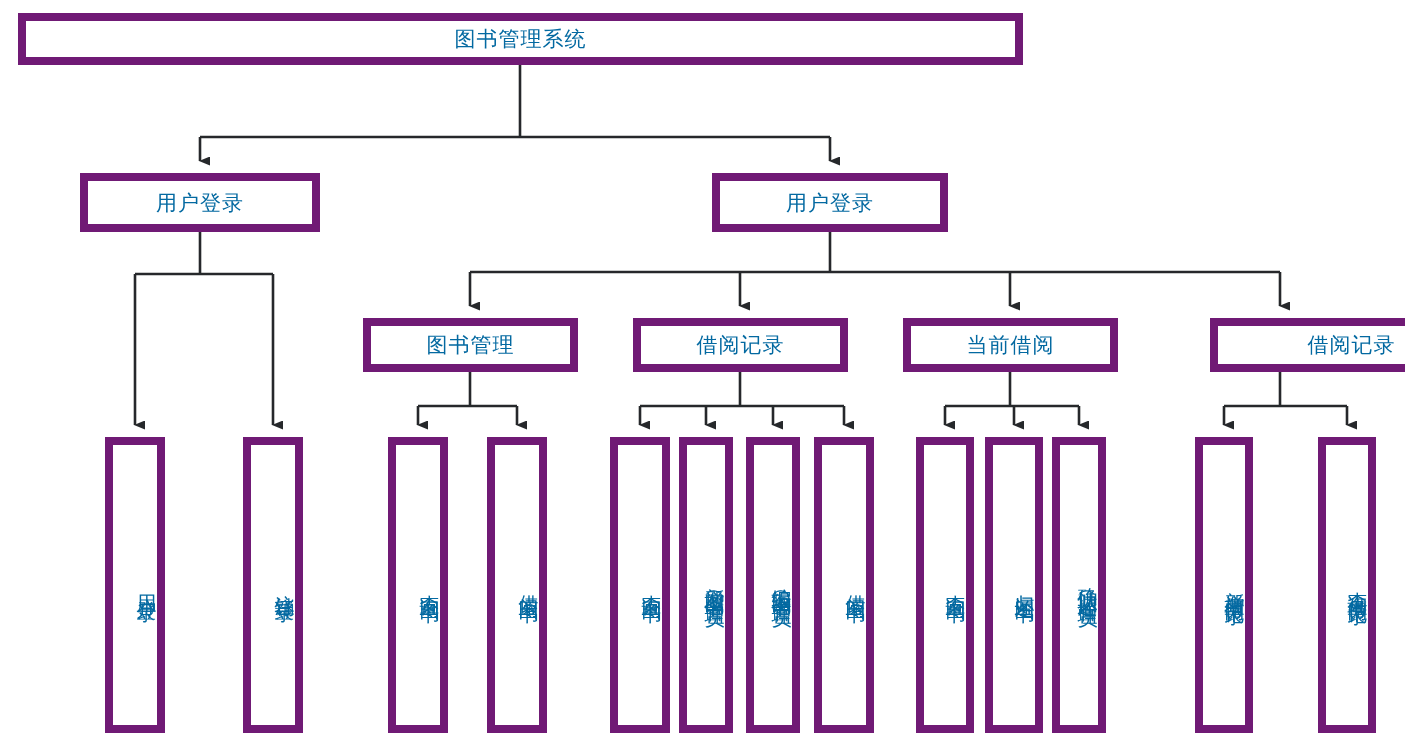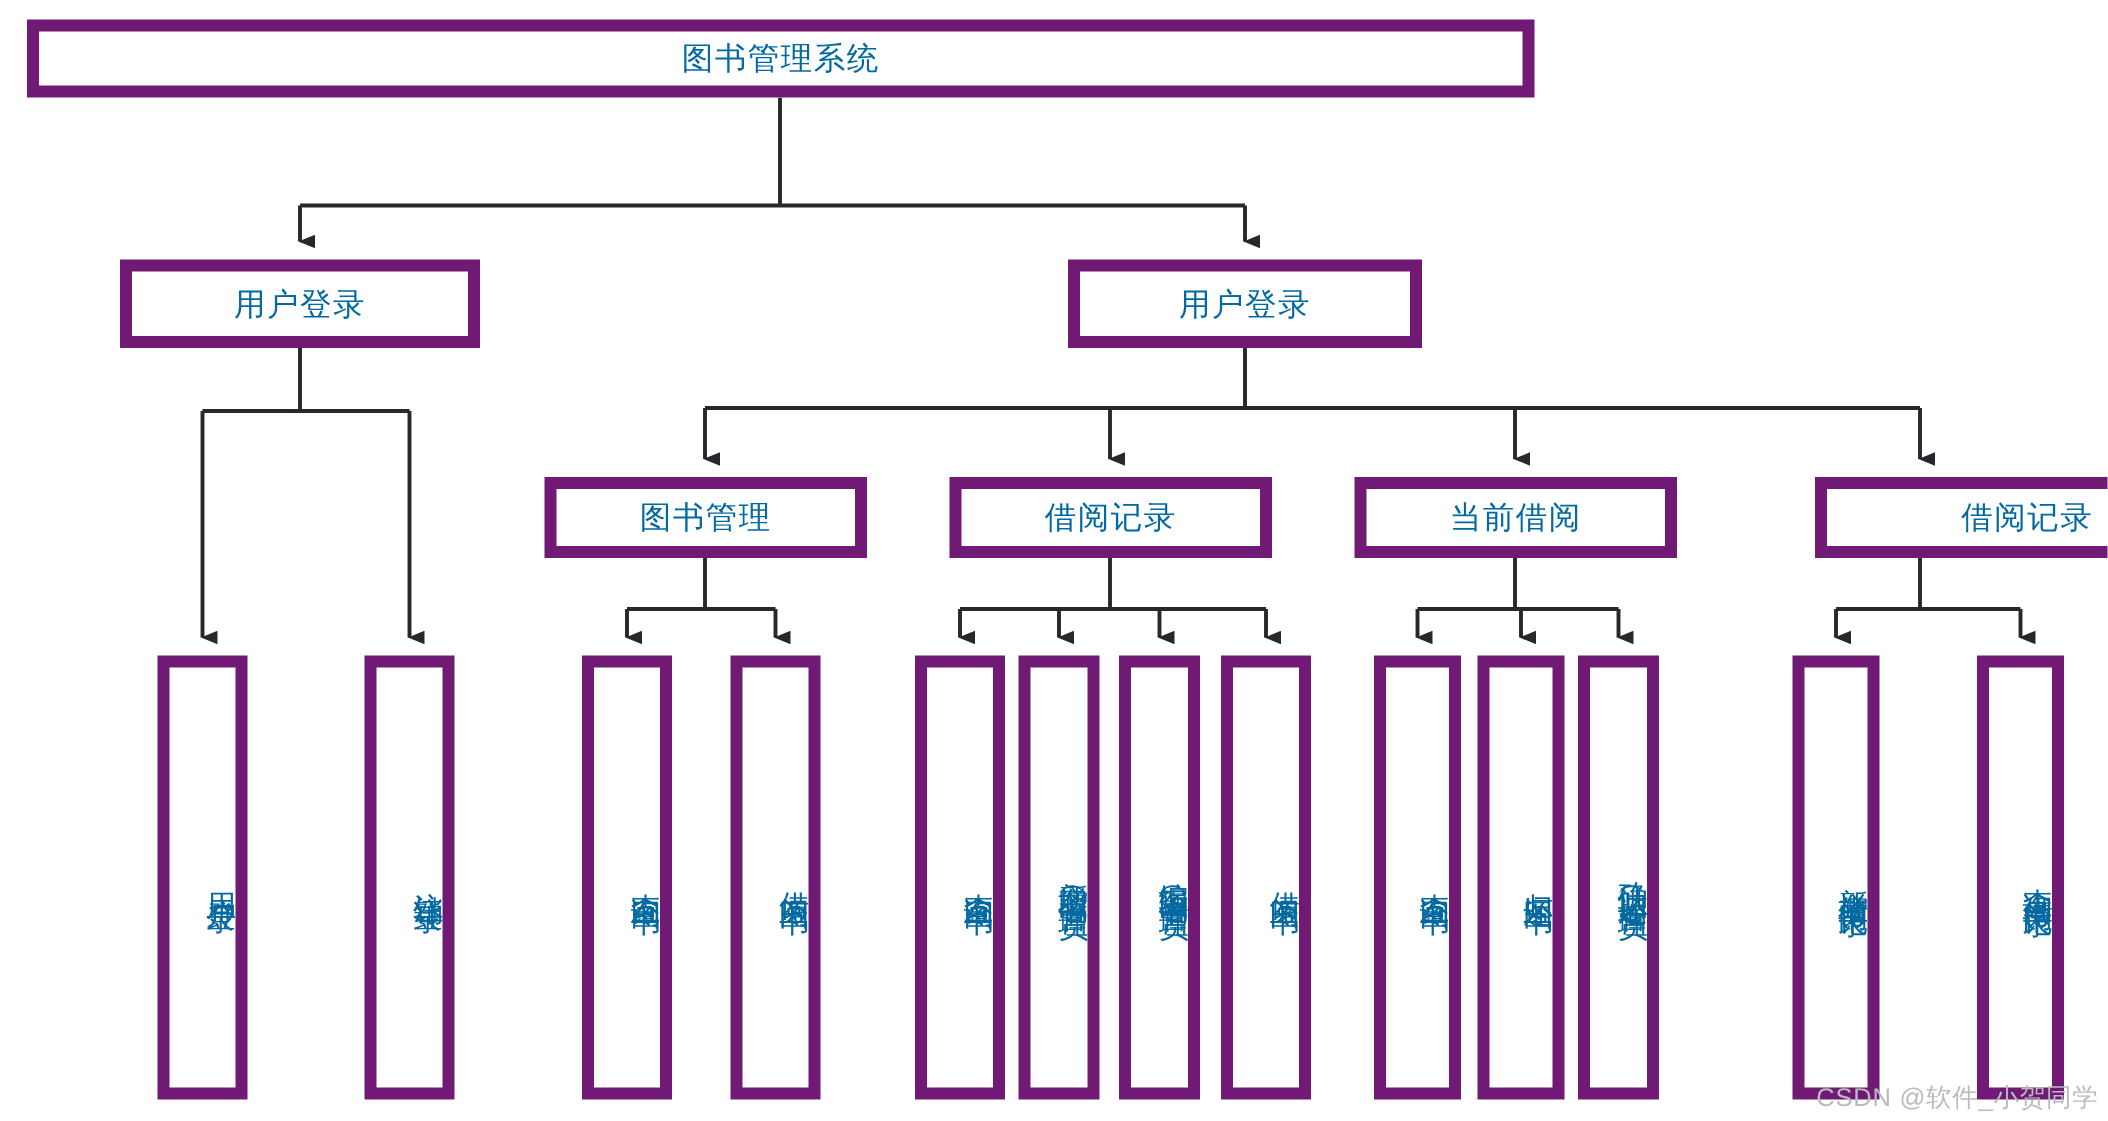--- a/index.html
+++ b/index.html
@@ -94,14 +94,13 @@
   <div class="node v" style="left:746px;top:437px;width:54px;height:296px;">编辑图书（管理员）</div>
   <div class="node v" style="left:814px;top:437px;width:60px;height:296px;">借阅图书</div>
 
   <div class="node v" style="left:916px;top:437px;width:58px;height:296px;">查询图书</div>
   <div class="node v" style="left:985px;top:437px;width:58px;height:296px;">归还图书</div>
   <div class="node v" style="left:1052px;top:437px;width:54px;height:296px;">确认归还（管理员）</div>
 
   <div class="node v" style="left:1195px;top:437px;width:58px;height:296px;">新增借阅记录</div>
   <div class="node v" style="left:1318px;top:437px;width:58px;height:296px;">查询借阅记录</div>
 
-  <div class="watermark">CSDN @软件_小贺同学</div>
 </div>
 
 </body></html>

